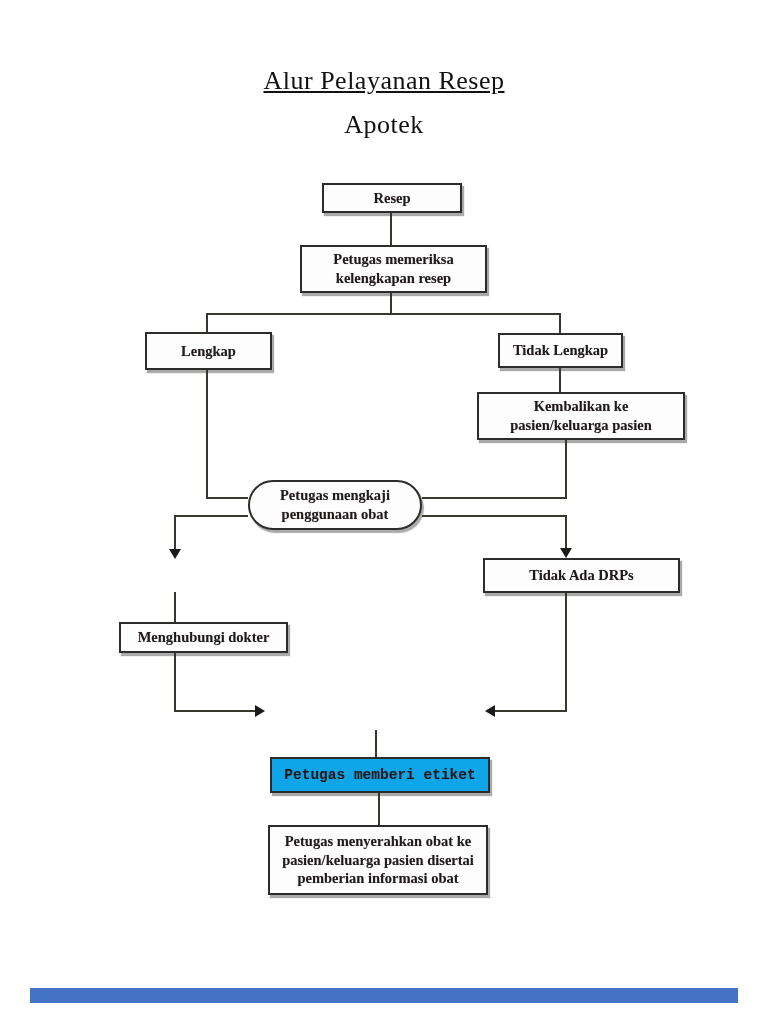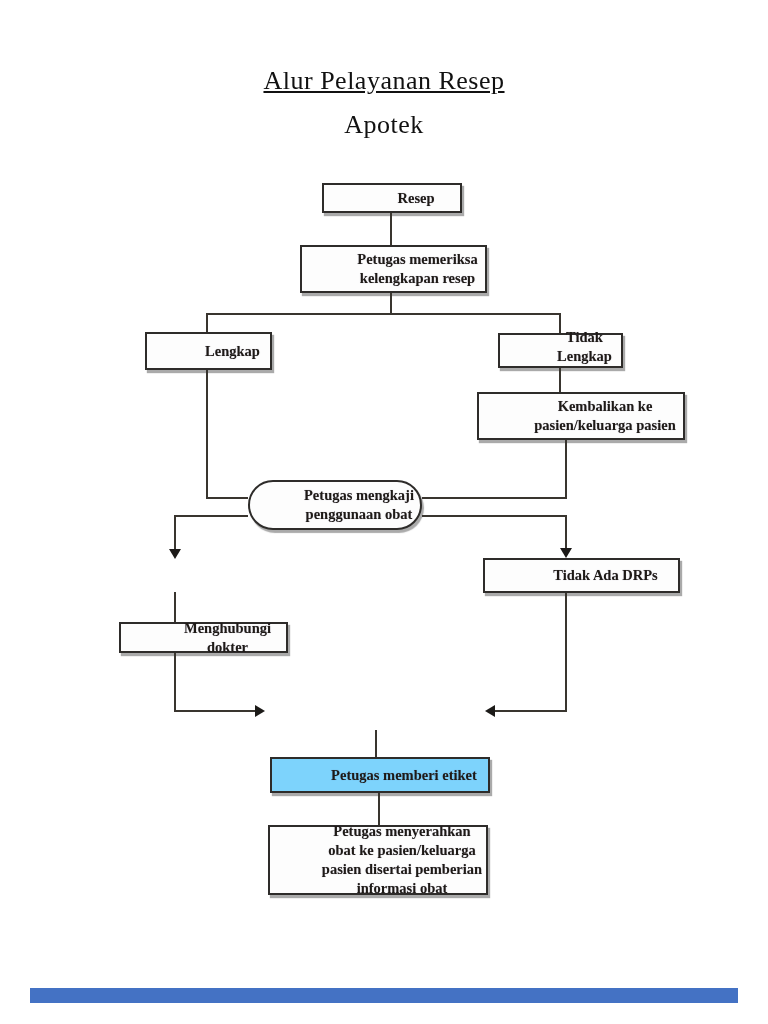--- a/index.html
+++ b/index.html
@@ -28,29 +28,28 @@
     border:2px solid #c4b5fd;
     box-shadow:2px 3px 1px rgba(125,125,125,0.65);
     display:flex;align-items:center;justify-content:center;
     text-align:center;
     color:#1e1a16;
     font-weight:700;
     font-size:14.5px;
     line-height:1.3;
     text-shadow:0 0 1px rgba(70,60,110,0.35);
     box-sizing:border-box;
-    padding-left:48px;
   }
   .node .txt{display:block;}
 
   #n-resep      {left:322px;top:183px;width:140px;height:30px;}
   #n-periksa    {left:300px;top:245px;width:187px;height:48px;}
   #n-periksa .txt{max-width:150px;}
   #n-lengkap    {left:145px;top:332px;width:127px;height:38px;}
-  #n-tidaklengkap{left:498px;top:333px;width:125px;height:35px;align-items:flex-end;}
+  #n-tidaklengkap{left:498px;top:333px;width:125px;height:35px;}
   #n-kembalikan {left:477px;top:392px;width:208px;height:48px;}
   #n-kembalikan .txt{max-width:172px;}
   #n-mengkaji   {left:248px;top:480px;width:174px;height:50px;border-radius:25px;}
   #n-mengkaji .txt{max-width:140px;}
   #n-adadrps    {left:118px;top:559px;width:162px;height:33px;}
   #n-tidakada   {left:483px;top:558px;width:197px;height:35px;}
   #n-menghubungi{left:119px;top:622px;width:169px;height:31px;}
   #n-menyiapkan {left:265px;top:693px;width:220px;height:37px;}
   #n-etiket     {left:270px;top:757px;width:220px;height:36px;}
   #n-menyerahkan{left:268px;top:825px;width:220px;height:70px;}
@@ -97,21 +96,21 @@
   </div>
   <div class="node" id="n-mengkaji" style="border-color: rgb(46, 44, 42); background: rgb(253, 253, 253); color: rgb(30, 26, 22);">
     <span class="txt">Petugas mengkaji penggunaan obat</span>
   </div>
   <div class="node" id="n-tidakada" style="border-color: rgb(46, 44, 42); background: rgb(253, 253, 253); color: rgb(30, 26, 22);">
     <span class="txt">Tidak Ada DRPs</span>
   </div>
   <div class="node" id="n-menghubungi" style="border-color: rgb(46, 44, 42); background: rgb(253, 253, 253); color: rgb(30, 26, 22);">
     <span class="txt">Menghubungi dokter</span>
   </div>
-  <div class="node" id="n-etiket" style="border-color: rgb(46, 44, 42); background: #7dd3fc; color: rgb(30, 26, 22);">
+  <div class="node" id="n-etiket" style="border-color: rgb(46, 44, 42); background: #0ea5e9; color: rgb(30, 26, 22); font-family: Liberation Mono, monospace;">
     <span class="txt">Petugas memberi etiket</span>
   </div>
   <div class="node" id="n-menyerahkan" style="border-color: rgb(46, 44, 42); background: rgb(253, 253, 253); color: rgb(30, 26, 22);">
     <span class="txt">Petugas menyerahkan obat ke pasien/keluarga pasien disertai pemberian informasi obat</span>
   </div>
 
   <div class="line v" style="left: 390px; top: 213px; height: 32px; background: rgb(57, 53, 47);"></div>
   <div class="line v" style="left: 390px; top: 293px; height: 22px; background: rgb(57, 53, 47);"></div>
   <div class="line h" style="left: 206px; top: 313px; width: 355px; background: rgb(57, 53, 47);"></div>
   <div class="line v" style="left: 206px; top: 313px; height: 19px; background: rgb(57, 53, 47);"></div>

